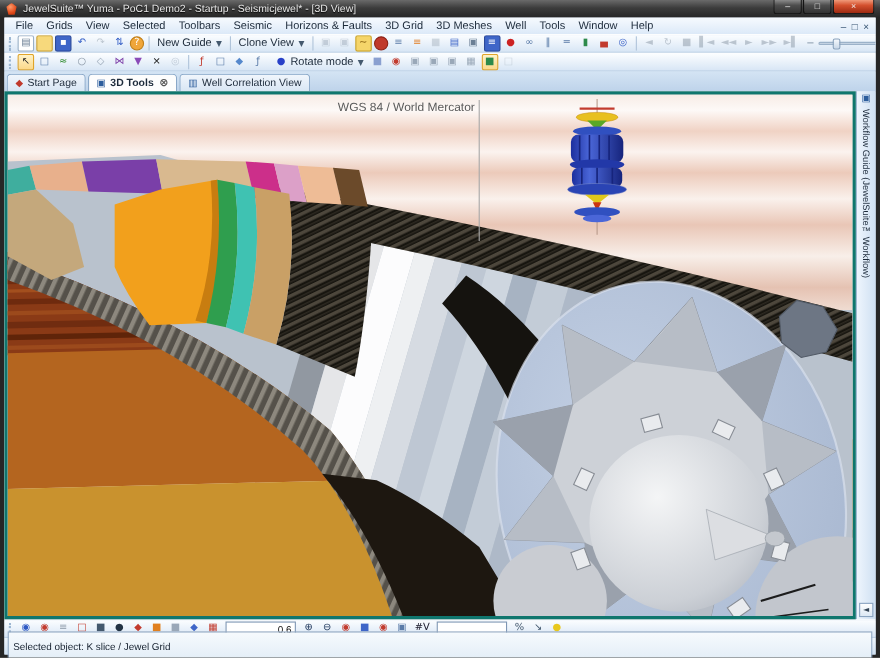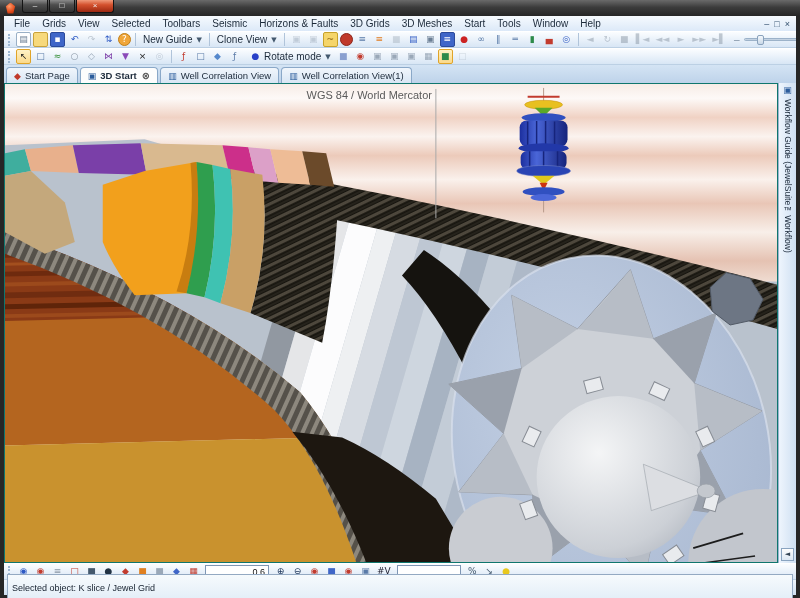--- a/index.html
+++ b/index.html
@@ -43,58 +43,59 @@
   .tab.active { background:#fdfdfd; font-weight:bold; }
   .tic { font-family:"DejaVu Sans",sans-serif; font-size:9px; margin-right:4px; }
   .ic-jewel { color:#c0392b; } .ic-jewel::before { content:"◆"; }
   .ic-monitor { color:#2c5d9c; } .ic-monitor::before { content:"▣"; }
   .ic-correlation { color:#2c5d9c; } .ic-correlation::before { content:"▥"; }
   .tclose { font-family:"DejaVu Sans",sans-serif; font-size:10px; color:#555; margin-left:5px; }
   .tclose::before { content:"⊗"; }
 
   
   .content-row { flex:1; display:flex; min-height:0; }
-  .viewport { flex:1; position:relative; border:1px solid #0f766e; background:#f4e8e0; min-width:0; }
+  .viewport { flex:1; position:relative; border:3px solid #0f766e; background:#f4e8e0; min-width:0; }
   .viewport svg { position:absolute; inset:0; width:100%; height:100%; display:block; }
   .workflow-tab { width:18px; background:linear-gradient(to right,#eef5fd,#cfe0f2); border-left:1px solid #9ab4d0; display:flex; flex-direction:column; align-items:center; padding:2px 0; flex:0 0 auto; }
   .wf-icon { font-family:"DejaVu Sans",sans-serif; font-size:9px; color:#2c5d9c; }
   .wf-label { writing-mode:vertical-rl; font-size:8.5px; color:#1c2a3a; margin-top:4px; flex:1; white-space:nowrap; overflow:hidden; }
   .wf-pin { width:13px; height:13px; border:1px solid #8aa4c0; background:linear-gradient(#fefefe,#dce8f4); font-family:"DejaVu Sans",sans-serif; font-size:7px; color:#345; text-align:center; line-height:11px; }
 
   
   .statusbar { height:15px; background:linear-gradient(#eef5fc,#cfe0f1); display:flex; align-items:center; padding:1px 3px; flex:0 0 auto; }
   .status-panel { flex:1; height:28px; border:1px solid #93a9c2; background:linear-gradient(#f6fafd,#e2edf7); font-size:9px; color:#15202e; display:flex; align-items:center; padding:0 4px; }
 </style>
 </head>
 <body>
 
 <div id="window">
 
   <div class="titlebar">
     <div class="app-icon"></div>
+    <div class="title-text">JewelSuite™ Yuma - PoC1 Demo2 - Startup - Seismicjewel* - [3D View]</div>
     <div class="win-controls">
       <div class="win-btn">–</div>
       <div class="win-btn">□</div>
       <div class="win-btn close">×</div>
     </div>
   </div>
 
   <div class="app-body">
 
     <div class="menubar">
       <span class="mi">File</span>
         <span class="mi">Grids</span>
         <span class="mi">View</span>
         <span class="mi">Selected</span>
         <span class="mi">Toolbars</span>
         <span class="mi">Seismic</span>
         <span class="mi">Horizons &amp; Faults</span>
-        <span class="mi">3D Grids</span>
+        <span class="mi">3D Grid</span>
         <span class="mi">3D Meshes</span>
-        <span class="mi">Start</span>
+        <span class="mi">Well</span>
         <span class="mi">Tools</span>
         <span class="mi">Window</span>
         <span class="mi">Help</span>
       <span class="menubar-spacer"></span>
       <span class="mdi-controls">
         <span>–</span>
         <span>□</span>
         <span>×</span>
       </span>
     </div>
@@ -261,31 +262,26 @@
     </div>
 
     <div class="tabsbar">
       <div class="tab">
           <span class="tic ic-jewel"></span>
           <span>Start Page</span>
 
         </div>
         <div class="tab active">
           <span class="tic ic-monitor"></span>
-          <span>3D Start</span>
+          <span>3D Tools</span>
           <span class="tclose"></span>
         </div>
         <div class="tab">
           <span class="tic ic-correlation"></span>
           <span>Well Correlation View</span>
-
-        </div>
-        <div class="tab">
-          <span class="tic ic-correlation"></span>
-          <span>Well Correlation View(1)</span>
 
         </div>
     </div>
 
     <div class="content-row">
       <div class="viewport">
         <svg viewBox="0 0 774 484" preserveAspectRatio="none">
           <defs>
             <linearGradient id="sky" x1="0" y1="0" x2="0" y2="1">
               <stop offset="0" stop-color="#f7ece6"></stop>

